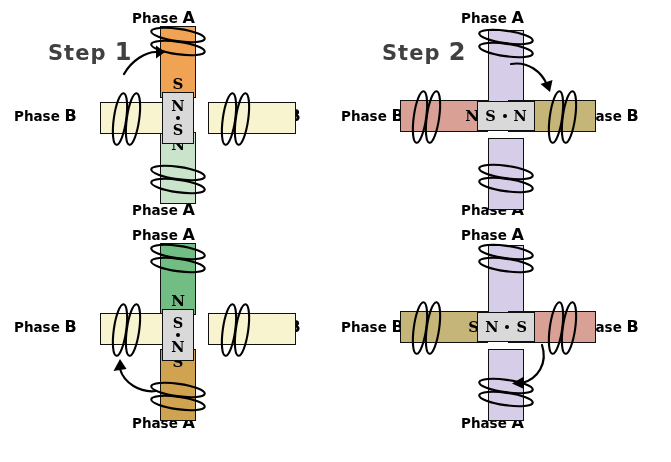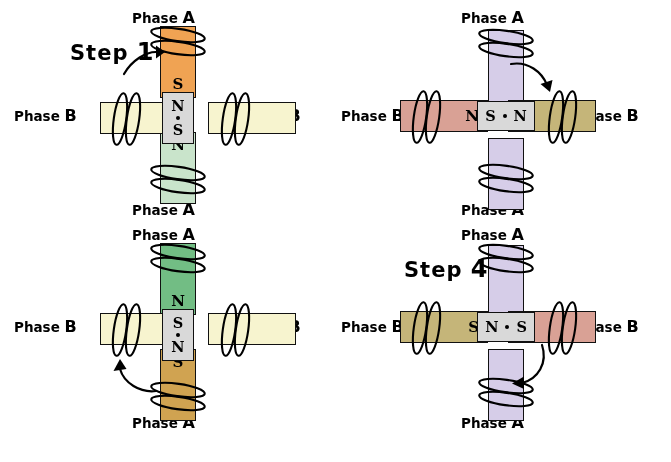--- a/index.html
+++ b/index.html
@@ -15,24 +15,23 @@
   #panel-2{left:336px;top:0;}
   #panel-3{left:0;top:231px;}
   #panel-4{left:336px;top:231px;}
 
   
   .step-title{
     position:absolute;
     font-weight:bold;
     font-size:21px;
     letter-spacing:1px;
-    color:#000000;
+    color:#404040;
     white-space:nowrap;
     font-family:"DejaVu Sans", sans-serif;
-    margin-left:22px;
   }
 
   
   .plabel{
     position:absolute;
     font-size:13.5px;
     font-weight:bold;
     color:#000;
     white-space:nowrap;
     font-family:"DejaVu Sans", sans-serif;
@@ -166,20 +165,21 @@
     <div class="arrow" style="left:122px;top:44px;">
       <svg width="46" height="32" viewBox="0 0 46 32">
         <path d="M2,30 C10,16 24,8 34,8"></path>
         <polygon points="34,1.5 43,8 34,14.5"></polygon>
       </svg>
     </div>
   </div>
 
   <div class="panel" id="panel-2">
 
+    <div class="step-title" style="left:46px;top:38px;">Step <span style="font-size:24px;">2</span></div>
 
     <div class="plabel" style="left:125px;top:8px;">
       <span>Phase <span class="big">A</span></span>
     </div>
     <div class="plabel" style="left:125px;top:200px;">
       <span>Phase <span class="big">A</span></span>
     </div>
     <div class="plabel" style="left:5px;top:106px;">
       <span>Phase <span class="big">B</span></span>
     </div>
@@ -306,21 +306,20 @@
     <div class="arrow" style="left:108px;top:120px;">
       <svg width="50" height="44" viewBox="0 0 50 44">
         <path d="M48,40 C32,42 16,32 12,18"></path>
         <polygon points="5.5,20 12,8 18.5,18"></polygon>
       </svg>
     </div>
   </div>
 
   <div class="panel" id="panel-4">
 
-    <div class="step-title" style="left:46px;top:24px;">Step <span style="font-size:24px;">4</span></div>
 
     <div class="plabel" style="left:125px;top:-6px;">
       <span>Phase <span class="big">A</span></span>
     </div>
     <div class="plabel" style="left:125px;top:182px;">
       <span>Phase <span class="big">A</span></span>
     </div>
     <div class="plabel" style="left:5px;top:86px;">
       <span>Phase <span class="big">B</span></span>
     </div>

